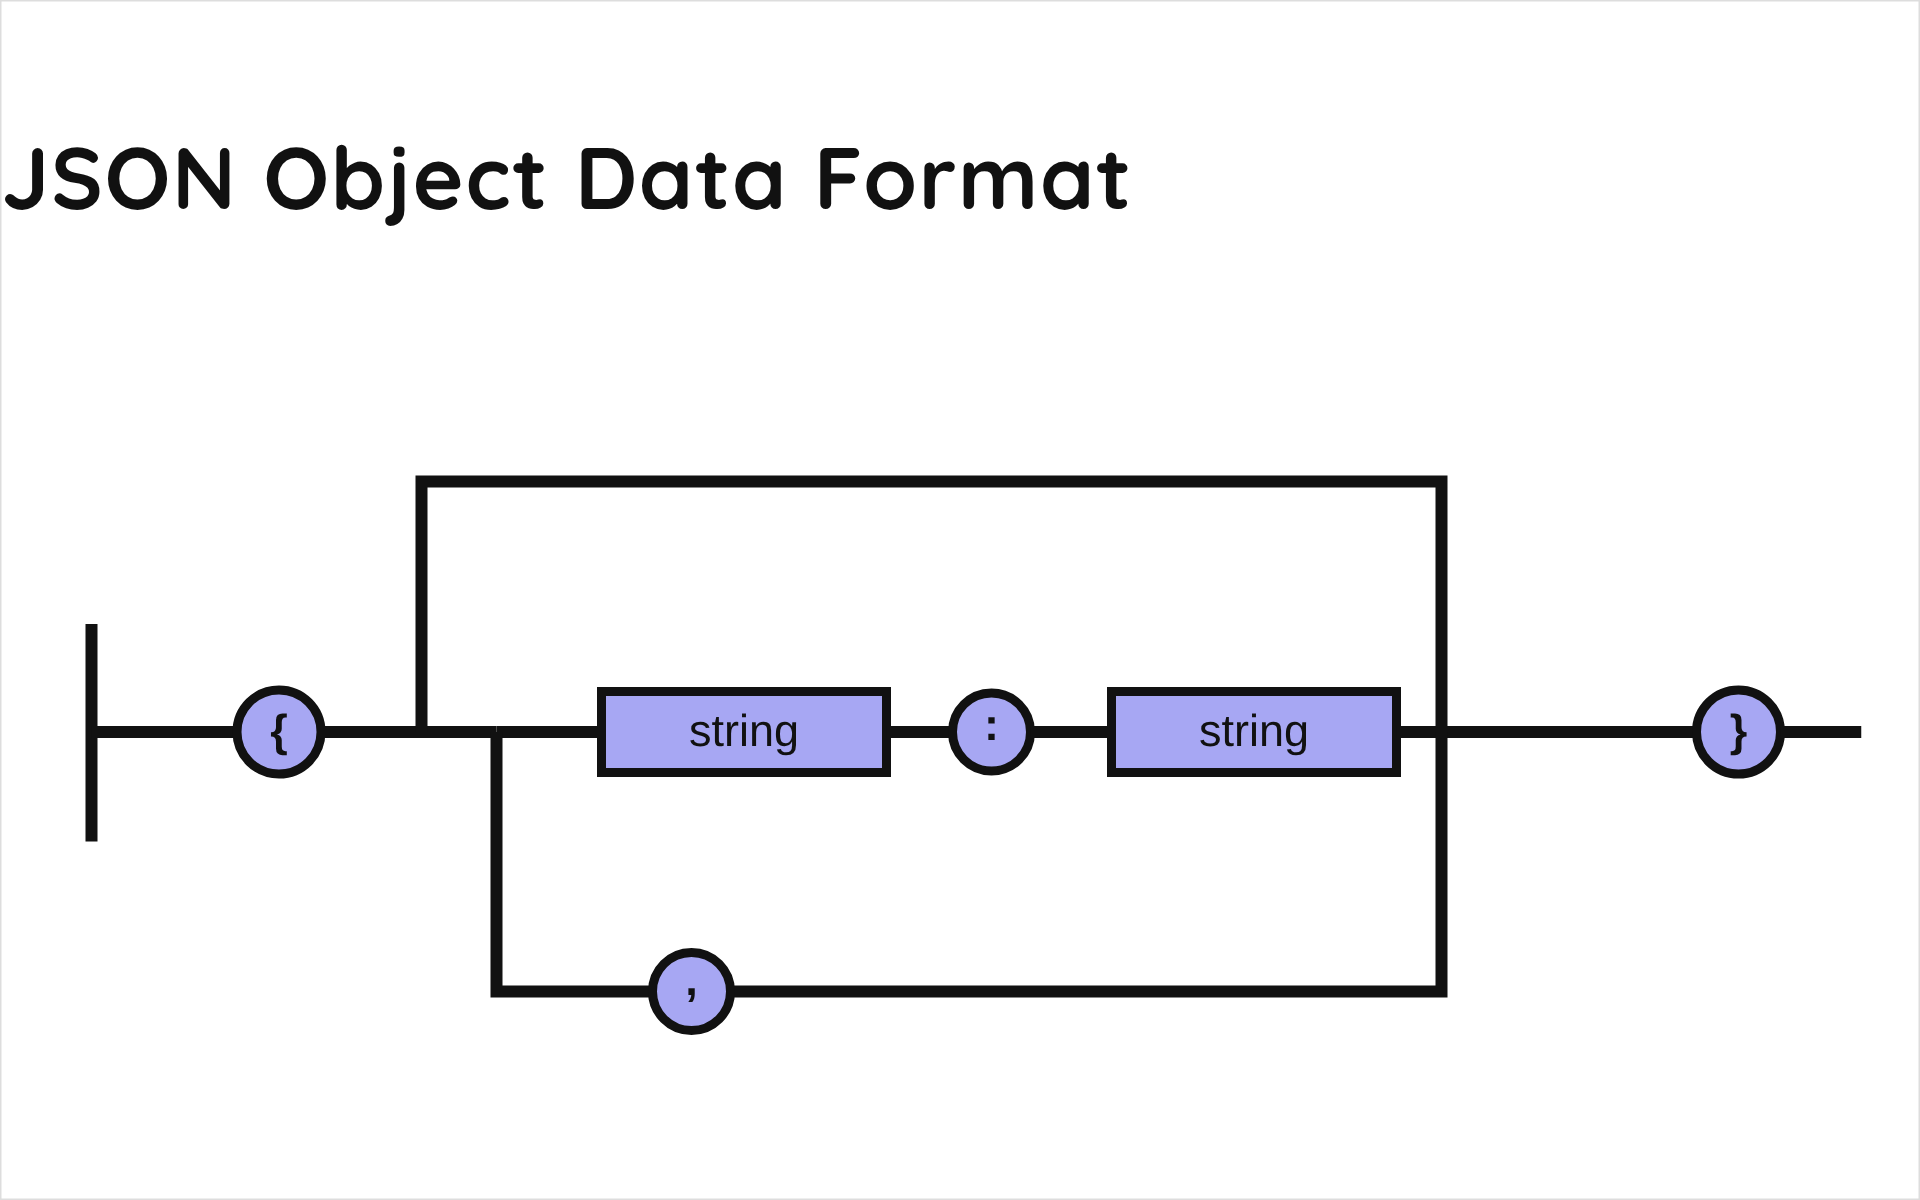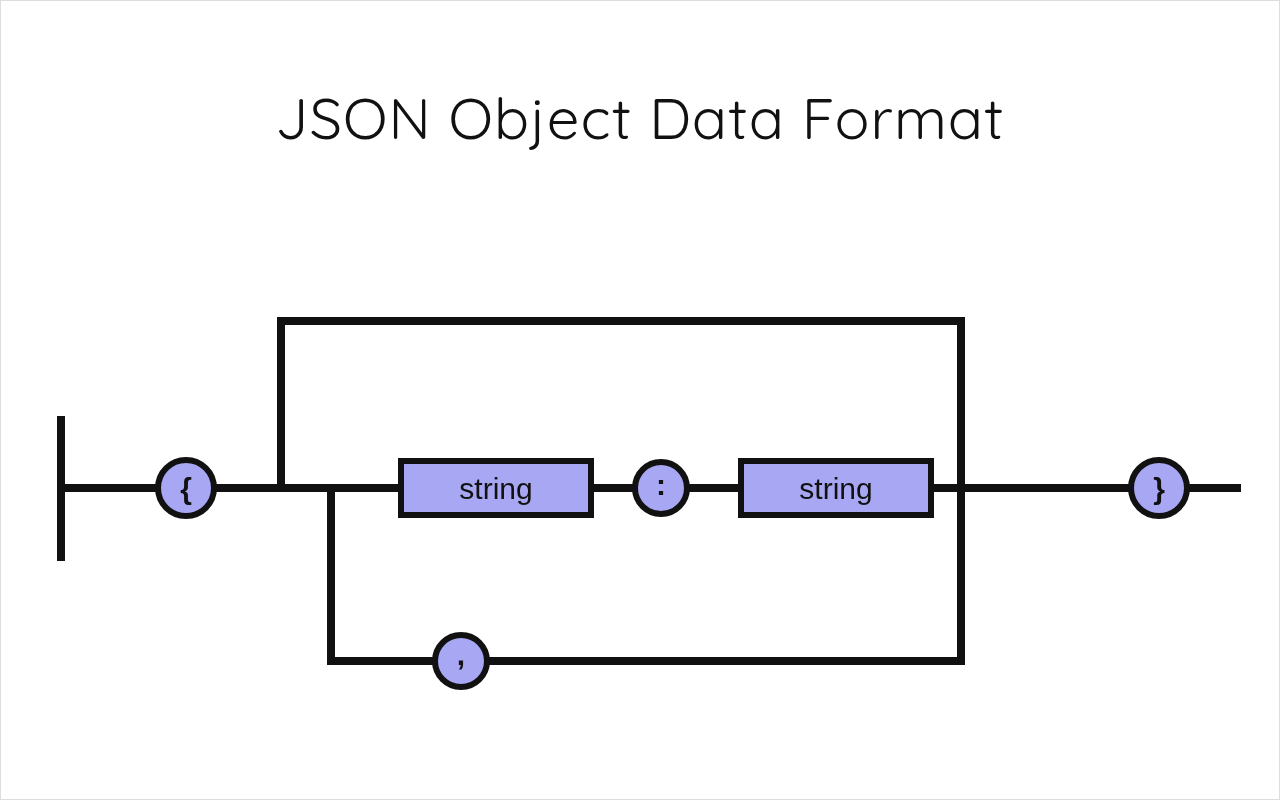--- a/index.html
+++ b/index.html
@@ -16,23 +16,22 @@
     height: 798px;
     border: 1px solid #ddd;
     position: relative;
     background: #ffffff;
   }
   .title {
     position: absolute;
     top: 80px;
     left: 0;
     width: 100%;
-    text-align: center;
     font-size: 58px;
-    font-weight: 400;
+    font-weight: 700;
     letter-spacing: 1px;
     color: #111;
   }
   svg {
     position: absolute;
     top: 260px;
     left: 40px;
   }
   .node-fill { fill: #a7a7f3; }
   .node-stroke { stroke: #111; stroke-width: 6; }

